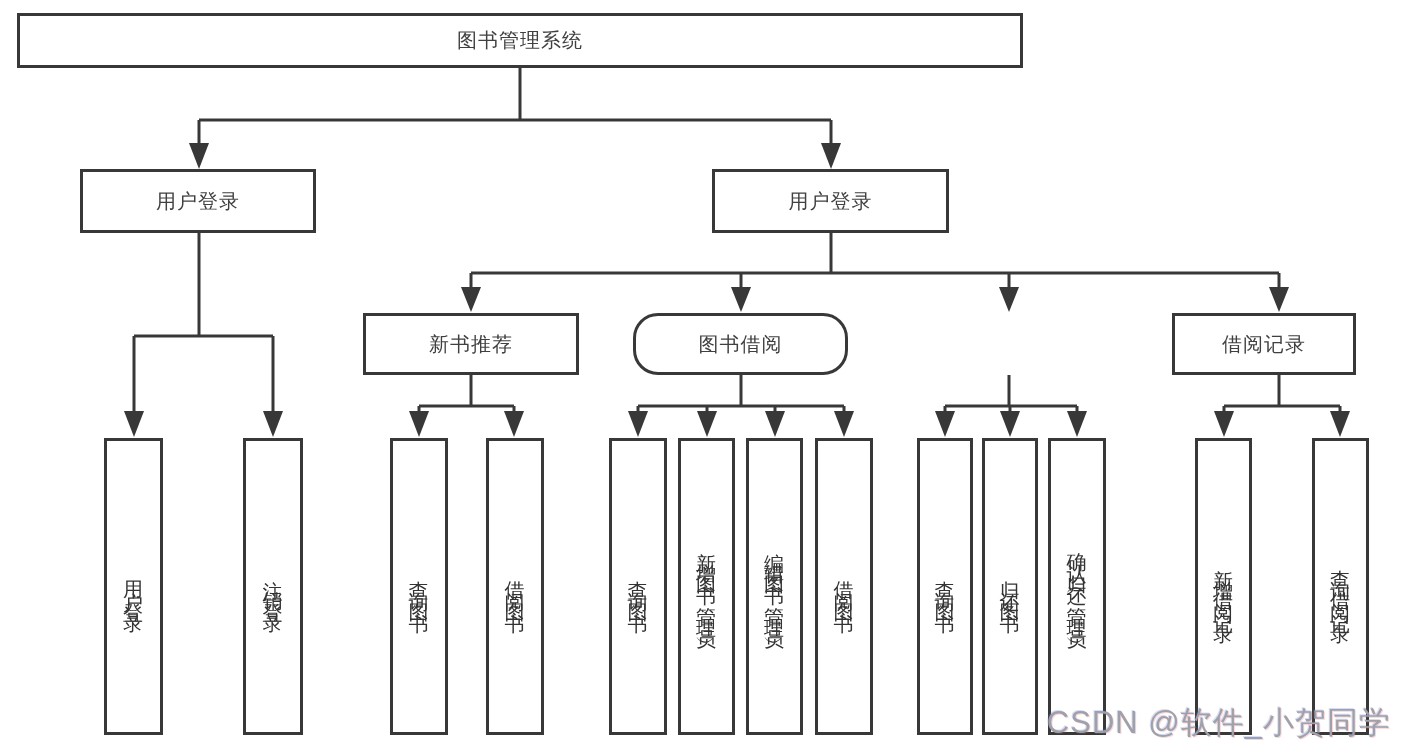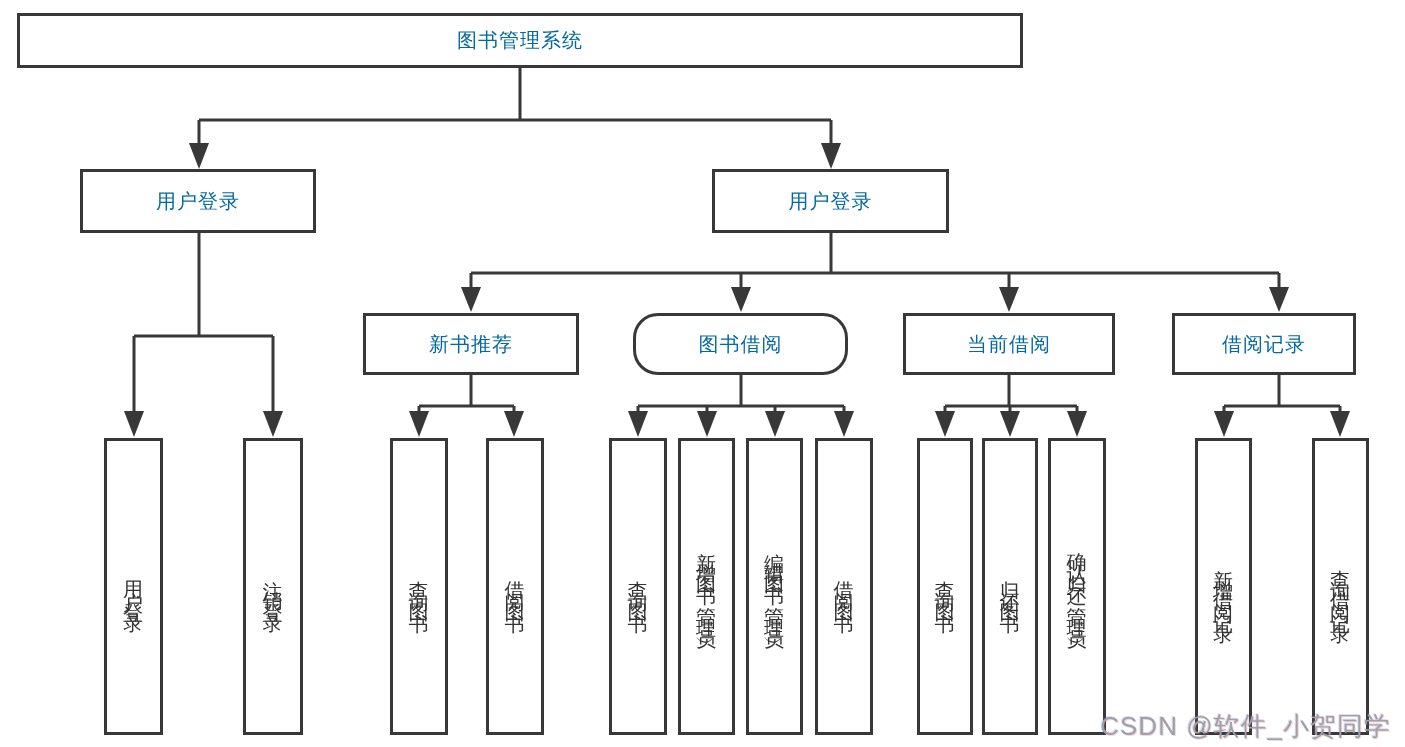--- a/index.html
+++ b/index.html
@@ -17,21 +17,21 @@
     pointer-events: none;
   }
   .node {
     position: absolute;
     box-sizing: border-box;
     border: 3px solid #383838;
     background: #ffffff;
     display: flex;
     align-items: center;
     justify-content: center;
-    color: #0369a1;
+    color: #404040;
     font-size: 20px;
     letter-spacing: 1px;
     z-index: 2;
   }
   .root-box   { left: 17px;  top: 13px;  width: 1006px; height: 55px; }
   .l2-box     { top: 169px; height: 64px; }
   .box-user-login { left: 80px;  width: 236px; }
   .box-book-mgmt  { left: 712px; width: 237px; }
   .l3-box     { top: 313px; height: 62px; }
   .box-new-book-rec   { left: 363px;  width: 216px; }
@@ -56,21 +56,21 @@
     color: #333333;
     font-size: 20px;
     letter-spacing: 11px;
     line-height: 1;
     white-space: nowrap;
   }
   .watermark {
     position: absolute;
     right: 14px;
     bottom: 3px;
-    font-size: 26px;
+    font-size: 31px;
     color: #a0a0a8;
     letter-spacing: 1px;
     text-shadow: 1px 1px 0 rgba(222, 96, 96, 0.25), -1px -1px 0 rgba(96, 118, 222, 0.25);
     z-index: 3;
   }
 </style>
 </head>
 <body>
 
 <div id="canvas">
@@ -111,21 +111,20 @@
     <polygon points="1330,411 1350,411 1340,437" fill="#383838"></polygon>
   </svg>
 
   <div class="node root-box">图书管理系统</div>
 
   <div class="node l2-box box-user-login">用户登录</div>
   <div class="node l2-box box-book-mgmt">用户登录</div>
 
   <div class="node l3-box box-new-book-rec">新书推荐</div>
   <div class="node l3-box box-book-borrow">图书借阅</div>
-  <div class="node l3-box box-current-borrow">当前借阅</div>
   <div class="node l3-box box-borrow-records">借阅记录</div>
 
   <div class="leaf" style="left:104px;width:59px;">
     <span>用户登录</span>
   </div>
   <div class="leaf" style="left:243px;width:60px;">
     <span>注销登录</span>
   </div>
 
   <div class="leaf" style="left:390px;width:58px;">

